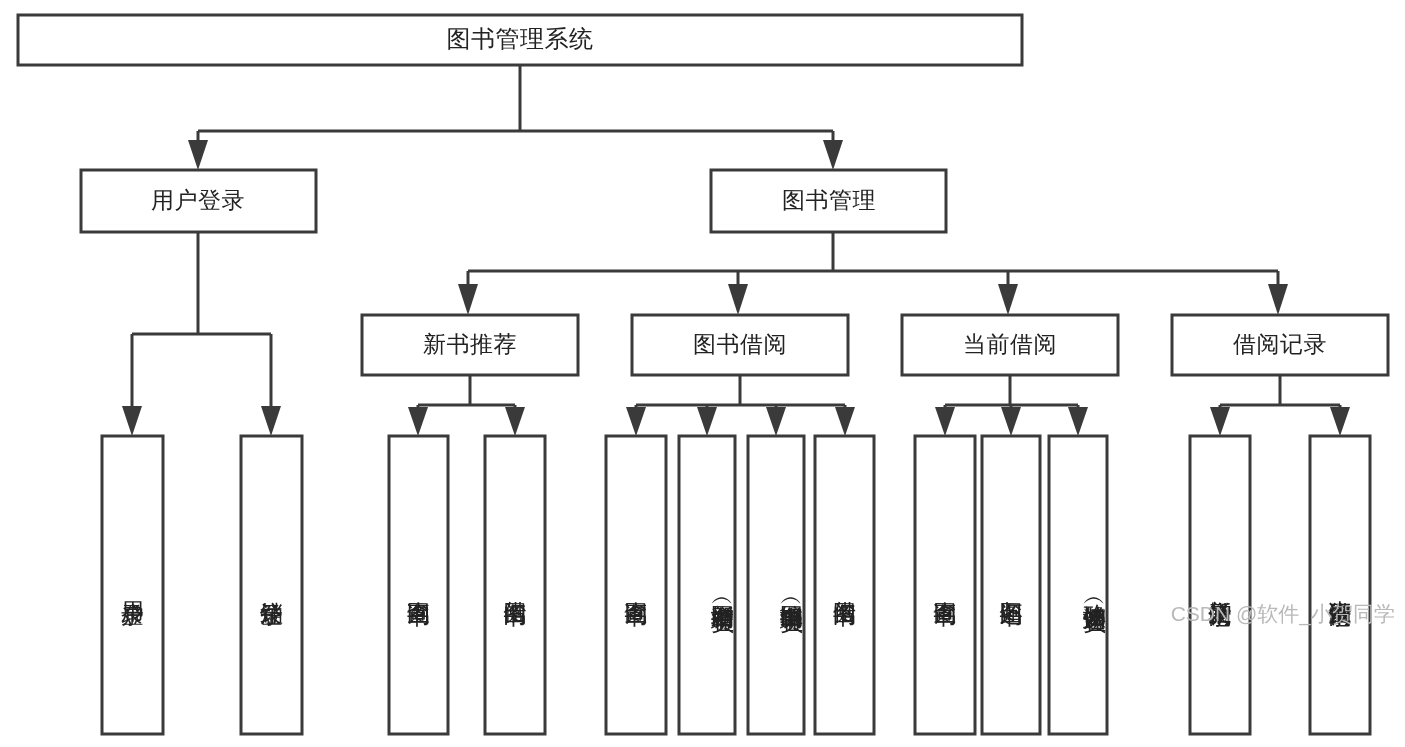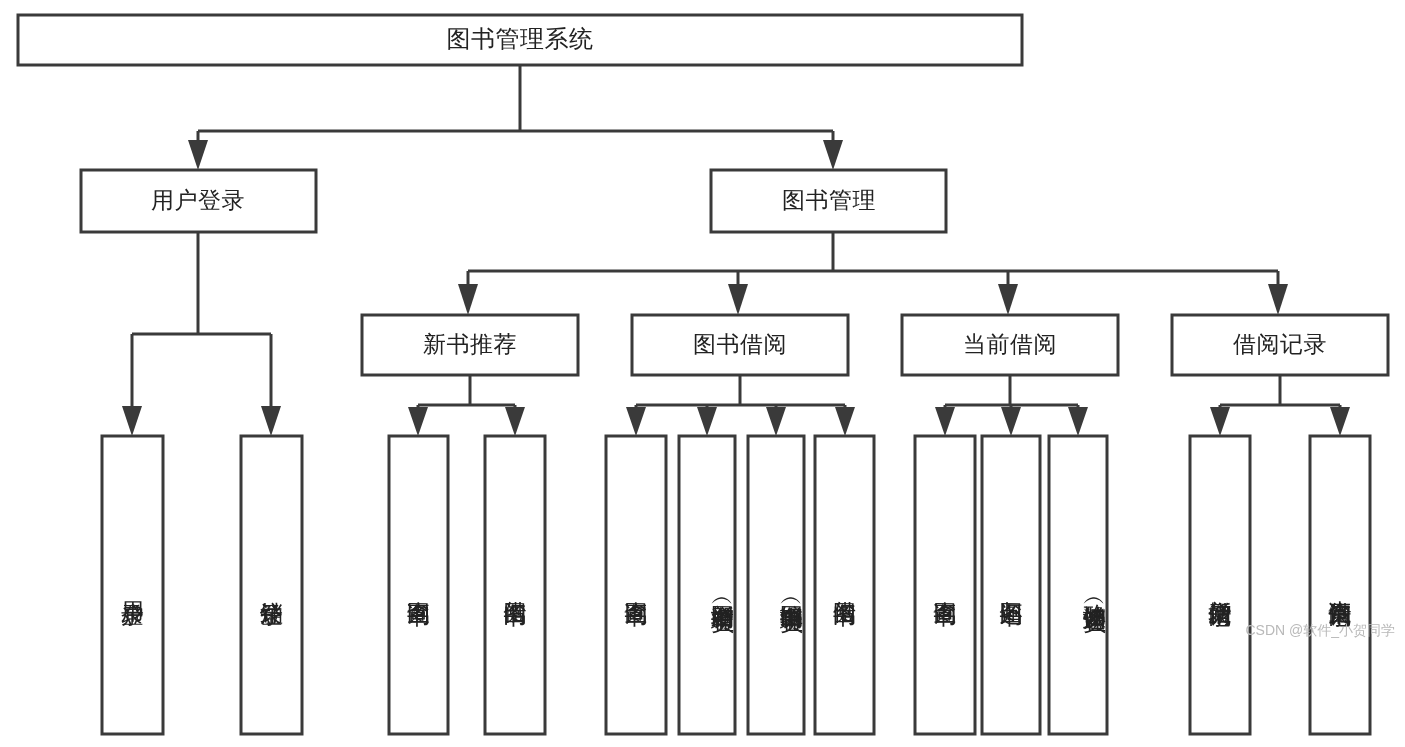--- a/index.html
+++ b/index.html
@@ -65,23 +65,23 @@
     align-items: center;
     justify-content: center;
     text-align: center;
     white-space: nowrap;
     letter-spacing: 1px;
     pointer-events: none;
   }
   #watermark {
     position: absolute;
     right: 10px;
-    bottom: 6px;
-    font-family: "Liberation Sans", "DejaVu Sans", sans-serif;
-    font-size: 14px;
+    bottom: 18px;
+    font-family: "Liberation Sans", "DejaVu Sans", sans-serif;
+    font-size: 21px;
     color: #b9b9b9;
     white-space: nowrap;
   }
 </style>
 </head>
 <body>
 
 <div id="diagram-root">
 
   <svg id="tree-svg" viewBox="0 0 1405 747">

